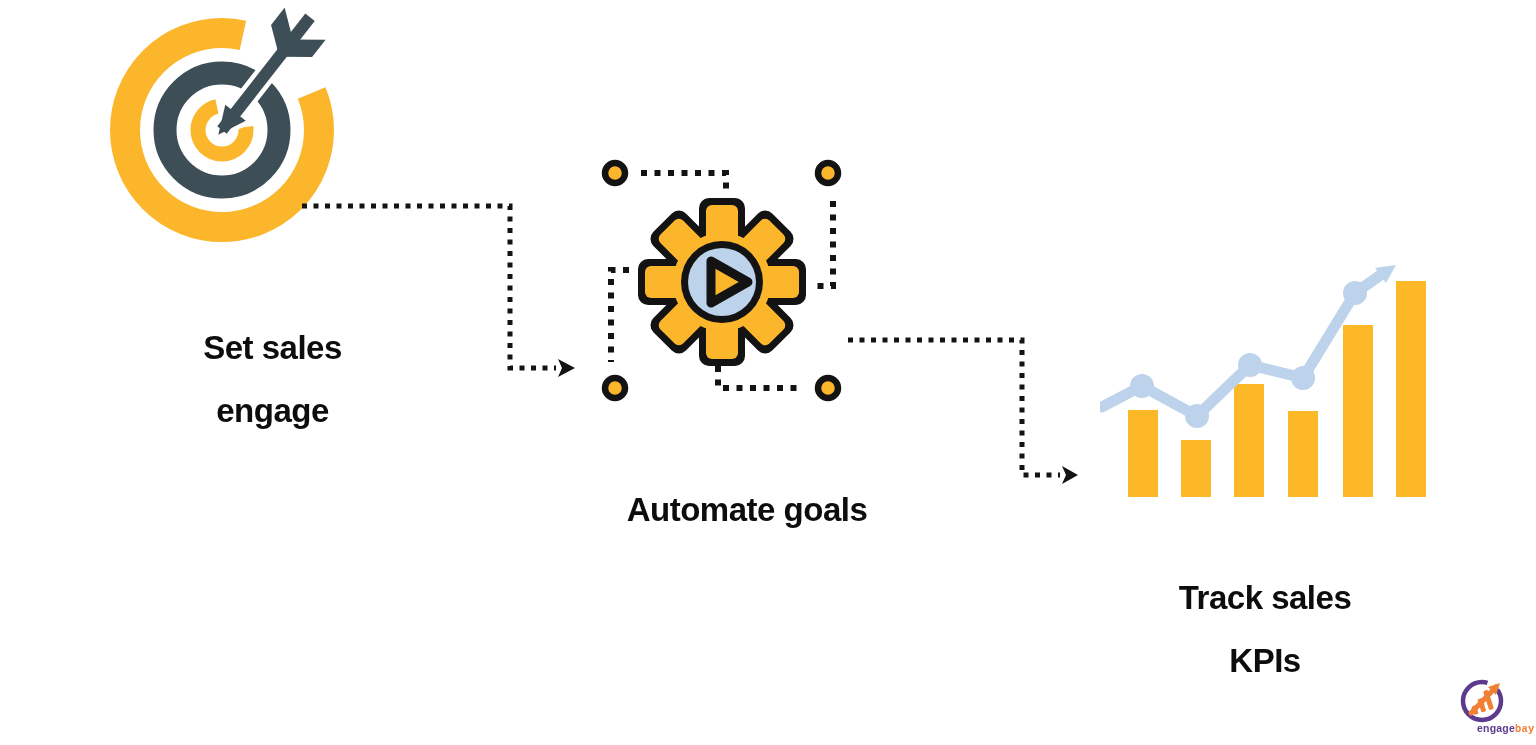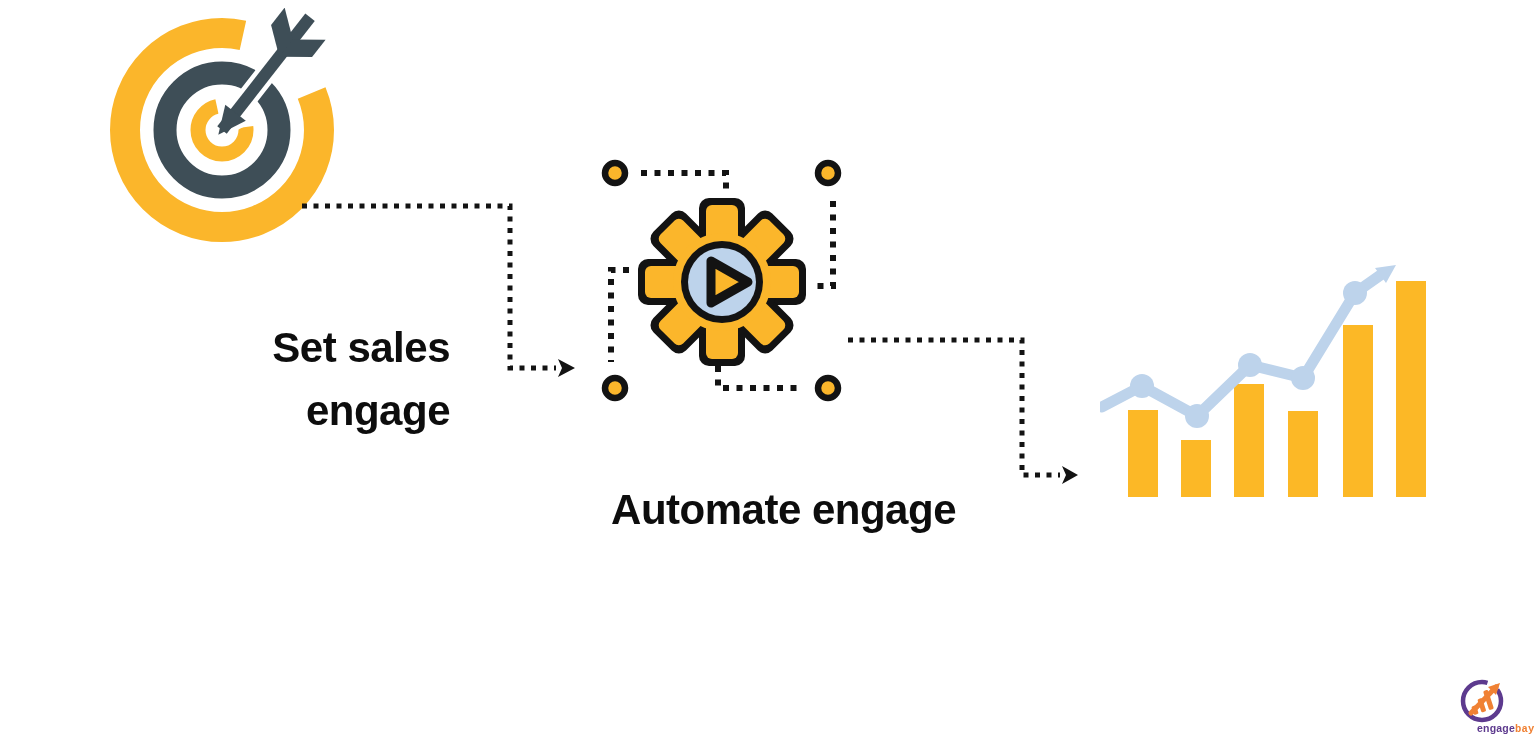--- a/index.html
+++ b/index.html
@@ -3,22 +3,22 @@
 <meta charset="utf-8">
 <style>
   html,body{margin:0;padding:0;background:#fff;}
   .canvas{
     position:relative;width:1536px;height:745px;overflow:hidden;
     background:var(--background,#fff);
     font-family:"Liberation Sans",sans-serif;
   }
   .abs{position:absolute;}
   .step-label{
-    position:absolute;text-align:right;font-weight:700;
-    font-size:42px;line-height:63px;letter-spacing:-0.5px;
+    position:absolute;text-align:center;font-weight:700;
+    font-size:33px;line-height:63px;letter-spacing:-0.5px;
     color:var(--ink,#0d0d0d);
   }
   .logo-text{
     position:absolute;left:1441px;top:722px;width:84px;
     text-align:center;font-size:10.5px;font-weight:700;letter-spacing:0.2px;
   }
   .logo-text .p1{color:var(--logo-purple,#5d3a8e);margin-left:36px;}
   .logo-text .p2{color:var(--logo-orange,#f08134);font-family:Liberation Mono, monospace;}
   
   .f-yellow{fill:var(--brand-yellow);} .s-yellow{stroke:var(--brand-yellow);}
@@ -103,21 +103,21 @@
       <rect x="108" y="50" width="32" height="37" rx="6" transform="rotate(270 124 127)"></rect>
       <rect x="108" y="50" width="32" height="37" rx="6" transform="rotate(315 124 127)"></rect>
       <circle cx="124" cy="127" r="49"></circle>
     </g>
     <circle cx="124" cy="127" r="41" class="f-black"></circle>
     <circle cx="124" cy="127" r="34" class="f-blue"></circle>
     <polygon points="113,106 113,148 150,127" class="f-yellow s-black" stroke-width="9" stroke-linejoin="round"></polygon>
   </svg>
 
   <div class="step-label" style="left:538px;top:478px;width:418px;">
-    <div>Automate engage</div>
+    <div>Automate goals</div>
   </div>
 
   <svg class="abs" style="left:844px;top:333px;" width="245" height="160" viewBox="0 0 245 160">
     <path d="M 4 7 H 178 V 142 H 216" class="dotted s-black"></path>
     <polygon points="234,142 218,133 222,142 218,151" class="f-black"></polygon>
   </svg>
 
   <svg class="abs" style="left:1100px;top:260px;" width="335" height="240" viewBox="0 0 335 240">
     <g>
         <rect x="28" y="150" width="30" height="87" fill="#FCB826"></rect>
@@ -131,20 +131,24 @@
     <g>
         <circle cx="42" cy="126" r="12" fill="#BDD3EB"></circle>
         <circle cx="97" cy="156" r="12" fill="#BDD3EB"></circle>
         <circle cx="150" cy="105" r="12" fill="#BDD3EB"></circle>
         <circle cx="203" cy="118" r="12" fill="#BDD3EB"></circle>
         <circle cx="255" cy="33" r="12" fill="#BDD3EB"></circle>
       </g>
     <polygon points="296,5 286,23 275,8" fill="#BDD3EB"></polygon>
   </svg>
 
+  <div class="step-label" style="left:1078px;top:566px;width:374px;">
+    <div>Track sales</div>
+    <div>KPIs</div>
+  </div>
 
   <svg class="abs" style="left:1441px;top:676px;" width="84" height="48" viewBox="0 0 84 48">
     <circle cx="41" cy="25" r="19" fill="none" class="s-purple" stroke-width="4.5" pathLength="360" stroke-dasharray="287 36 37"></circle>
     <g transform="rotate(-18 41 25)" class="f-orange">
       <rect x="29" y="27" width="5" height="9" rx="1.5"></rect>
       <rect x="37" y="22" width="5" height="14" rx="1.5"></rect>
       <rect x="45" y="16" width="5" height="20" rx="1.5"></rect>
     </g>
     <line x1="30" y1="37" x2="55" y2="11" class="s-orange" stroke-width="5" stroke-linecap="round"></line>
     <polygon points="59,7 55,19 47,11" class="f-orange"></polygon>

